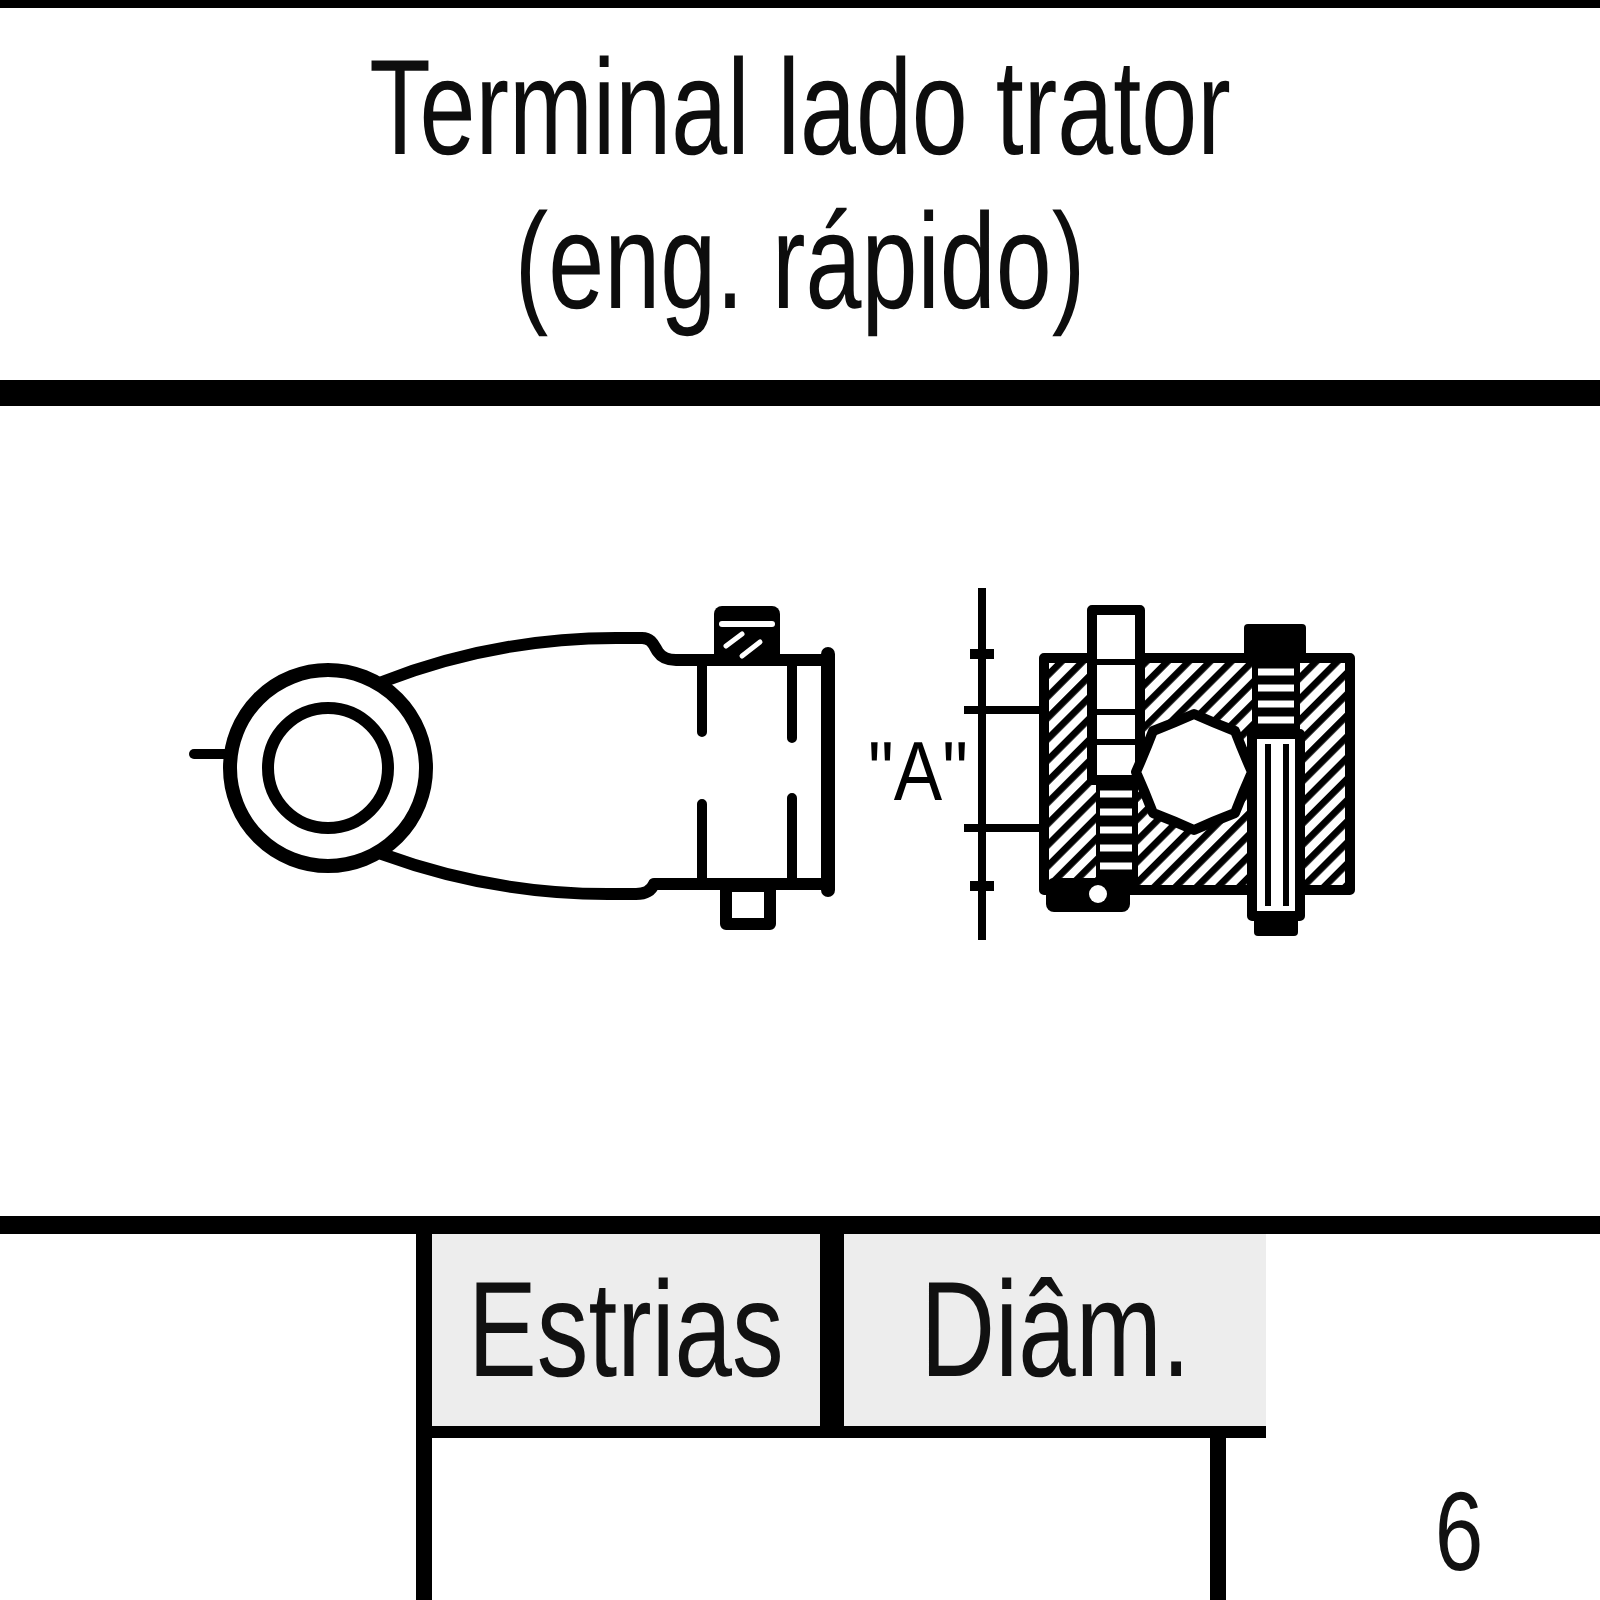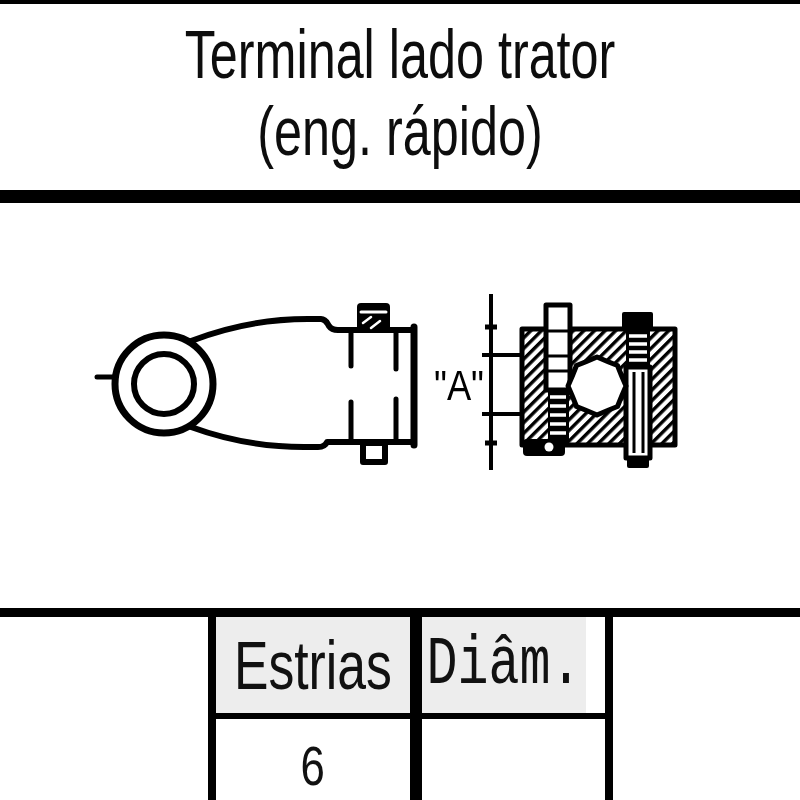--- a/index.html
+++ b/index.html
@@ -13,26 +13,26 @@
   .title-line{
     display:block;font-size:68px;line-height:77px;white-space:nowrap;
     transform:scaleX(0.74);color:#0d0d0d;
   }
   .rule-thick{position:absolute;top:190px;left:0;width:800px;height:13px;background:#000;}
   .drawing{position:absolute;top:270px;left:0;width:800px;height:230px;}
   .bottom-rule{position:absolute;top:608px;left:0;width:800px;height:9px;background:#000;}
   .spec-table{
     position:absolute;left:208px;top:617px;width:405px;height:183px;
     border-left:8px solid #000;border-right:8px solid #000;
-    display:flex;flex-direction:column;box-sizing:border-box;
+    display:flex;flex-direction:row;box-sizing:border-box;
   }
   .hrow{display:flex;height:96px;border-bottom:6px solid #000;}
   .vrow{display:flex;flex:1;}
   .cell-1{width:194px;}
-  .cell-2{width:164px;font-family:Liberation Mono, monospace;}
+  .cell-2{width:211px;}
   .vdiv{width:12px;background:#000;}
   .hcell{background:#ededed;display:flex;align-items:center;justify-content:center;}
   .vcell{background:#ffffff;display:flex;align-items:flex-end;justify-content:center;padding-bottom:6px;box-sizing:border-box;}
   .cond{display:inline-block;font-size:68px;line-height:1;transform:scaleX(0.76);white-space:nowrap;color:#111;}
   .condv{display:inline-block;font-size:56px;line-height:1;transform:scaleX(0.78);white-space:nowrap;color:#111;}
 </style>
 </head>
 <body>
 
 <div class="page">

